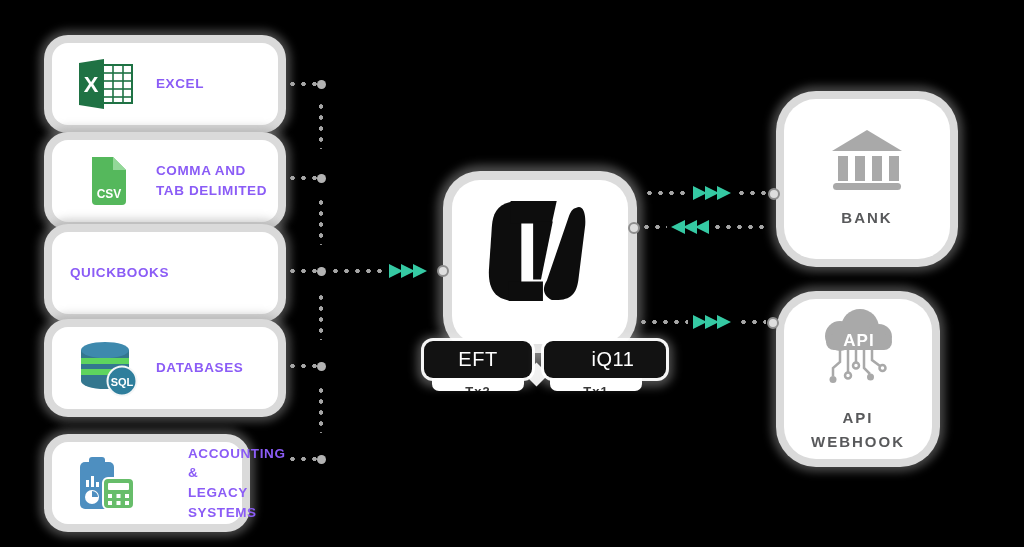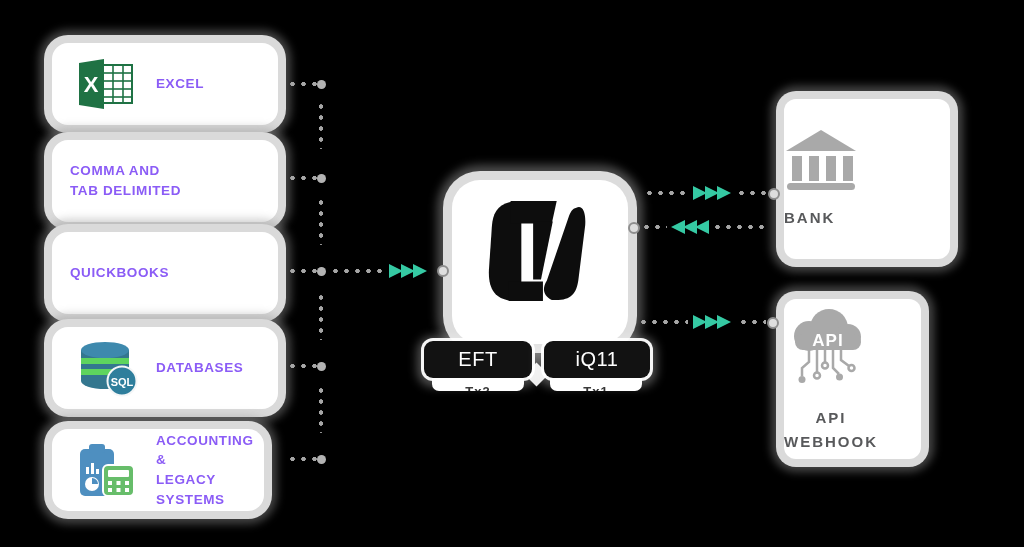--- a/index.html
+++ b/index.html
@@ -10,23 +10,23 @@
   }
   .abs{position:absolute;}
 
   
   .card{
     position:absolute;background:#fff;border-radius:16px;
     box-shadow:0 0 0 8px #dadada, 0 0 9px 13px rgba(150,150,150,.45);
     display:flex;align-items:center;
   }
   .rcard{
-    position:absolute;background:#fff;border-radius:12px;
+    position:absolute;background:#fff;border-radius:32px;
     box-shadow:0 0 0 8px #dadada, 0 0 9px 13px rgba(150,150,150,.45);
-    display:flex;flex-direction:column;align-items:flex-start;justify-content:center;
+    display:flex;flex-direction:column;align-items:center;justify-content:center;
   }
   .src-icon{width:62px;margin-left:24px;display:flex;justify-content:center;flex:none;}
   .src-label{
     margin-left:18px;color:#8b5cf6;font-weight:bold;font-size:13.5px;
     letter-spacing:.6px;line-height:1.45;white-space:pre-line;
   }
   .dst-label{
     color:#58595b;font-weight:bold;font-size:15px;letter-spacing:2px;
     text-align:center;line-height:1.6;white-space:pre-line;margin-top:12px;
   }
@@ -90,20 +90,27 @@
       <line x1="24" y1="30" x2="53" y2="30" stroke="#1f7244" stroke-width="1.6"></line>
       <line x1="24" y1="38" x2="53" y2="38" stroke="#1f7244" stroke-width="1.6"></line>
       <polygon points="0,4 25,0 25,50 0,46" fill="#1f7244"></polygon>
       <text x="12" y="33" text-anchor="middle" fill="#ffffff" font-size="22" font-weight="bold" font-family="Liberation Sans, sans-serif">X</text>
     </svg>
   </div>
   <div class="src-label">EXCEL</div>
 </div>
 
 <div class="card" style="left:52px;top:140px;width:226px;height:82px;">
+  <div class="src-icon">
+    <svg width="46" height="52" viewBox="0 0 46 52">
+      <path d="M8,2 L29,2 L42,15 L42,46 Q42,50 38,50 L12,50 Q8,50 8,46 Z" fill="#55b85c"></path>
+      <polygon points="29,2 42,15 29,15" fill="#93d898"></polygon>
+      <text x="25" y="43" text-anchor="middle" fill="#ffffff" font-size="12" font-weight="bold" font-family="Liberation Sans, sans-serif">CSV</text>
+    </svg>
+  </div>
   <div class="src-label">COMMA AND
 TAB DELIMITED</div>
 </div>
 
 <div class="card" style="left:52px;top:232px;width:226px;height:82px;">
   <div class="src-label">QUICKBOOKS</div>
 </div>
 
 <div class="card" style="left:52px;top:327px;width:226px;height:82px;">
   <div class="src-icon">
@@ -113,21 +120,21 @@
       <rect x="5" y="19" width="48" height="6" fill="#5ed45e"></rect>
       <rect x="5" y="30" width="48" height="6" fill="#5ed45e"></rect>
       <ellipse cx="29" cy="11" rx="24" ry="8" fill="#3e89ad"></ellipse>
       <circle cx="46" cy="42" r="14.5" fill="#2e7e9c" stroke="#f4f6f7" stroke-width="2"></circle>
       <text x="46" y="46.5" text-anchor="middle" fill="#ffffff" font-size="11" font-weight="bold" font-family="Liberation Sans, sans-serif">SQL</text>
     </svg>
   </div>
   <div class="src-label">DATABASES</div>
 </div>
 
-<div class="card" style="left:52px;top:429px;width:212px;height:82px;">
+<div class="card" style="left:52px;top:442px;width:190px;height:82px;gap:32px;">
   <div class="src-icon">
     <svg width="58" height="56" viewBox="0 0 58 56">
       <rect x="2" y="7" width="34" height="47" rx="5" fill="#4e8fc0"></rect>
       <rect x="11" y="2" width="16" height="9" rx="3" fill="#4e8fc0"></rect>
       <rect x="8" y="25" width="3" height="7" fill="#ffffff"></rect>
       <rect x="13" y="21" width="3" height="11" fill="#ffffff"></rect>
       <rect x="18" y="27" width="3" height="5" fill="#ffffff"></rect>
       <circle cx="14" cy="42" r="7" fill="#ffffff"></circle>
       <path d="M14,42 L14,36 A6,6 0 0 1 20,42 Z" fill="#4e8fc0"></path>
       <rect x="25" y="23" width="31" height="31" rx="5" fill="#67bd6a" stroke="#ffffff" stroke-width="2"></rect>
@@ -165,41 +172,41 @@
 <div class="sub-band" style="left:432px;">
   <span>Tx3</span>
 </div>
 <div class="sub-band" style="left:550px;">
   <span>Tx1</span>
 </div>
 
 <div class="pill" style="left:424px;top:341px;width:108px;">
     <span>EFT</span>
   </div>
-<div class="pill" style="left:544px;top:341px;width:106px;">
+<div class="pill" style="left:544px;top:341px;width:106px;padding-left:16px;">
     <span>iQ11</span>
   </div>
 
 <div class="rcard" style="left:784px;top:99px;width:166px;height:160px;">
   <div>
     <svg width="74" height="62" viewBox="0 0 74 62">
       <g fill="#a9a9a9">
         <polygon points="37,2 72,23 2,23"></polygon>
         <rect x="8" y="28" width="10" height="25"></rect>
         <rect x="25" y="28" width="10" height="25"></rect>
         <rect x="42" y="28" width="10" height="25"></rect>
         <rect x="59" y="28" width="10" height="25"></rect>
         <rect x="3" y="55" width="68" height="7" rx="3.5"></rect>
       </g>
     </svg>
   </div>
   <div class="dst-label">BANK</div>
 </div>
 
-<div class="rcard" style="left:784px;top:299px;width:137px;height:160px;">
+<div class="rcard" style="left:784px;top:299px;width:148px;height:160px;">
   <div>
     <svg width="86" height="86" viewBox="0 0 86 86">
       <g fill="#a9a9a9">
         <circle cx="25" cy="32" r="15"></circle>
         <circle cx="45" cy="24" r="19"></circle>
         <circle cx="64" cy="33" r="13"></circle>
         <rect x="11" y="30" width="66" height="16" rx="8"></rect>
       </g>
       <text x="44" y="42" text-anchor="middle" fill="#ffffff" font-size="17" font-weight="bold" letter-spacing="1" font-family="Liberation Sans, sans-serif">API</text>
       <g stroke="#a9a9a9" stroke-width="2.5" fill="none">

